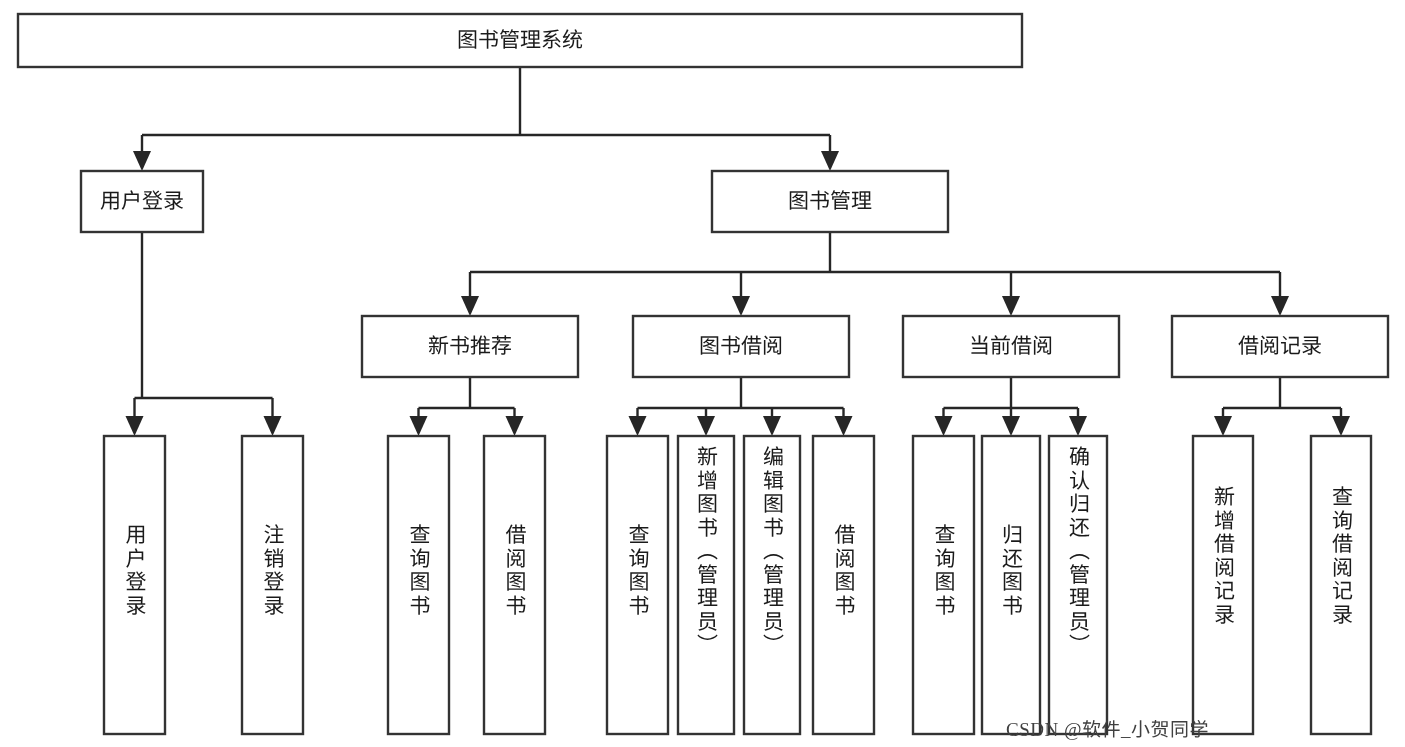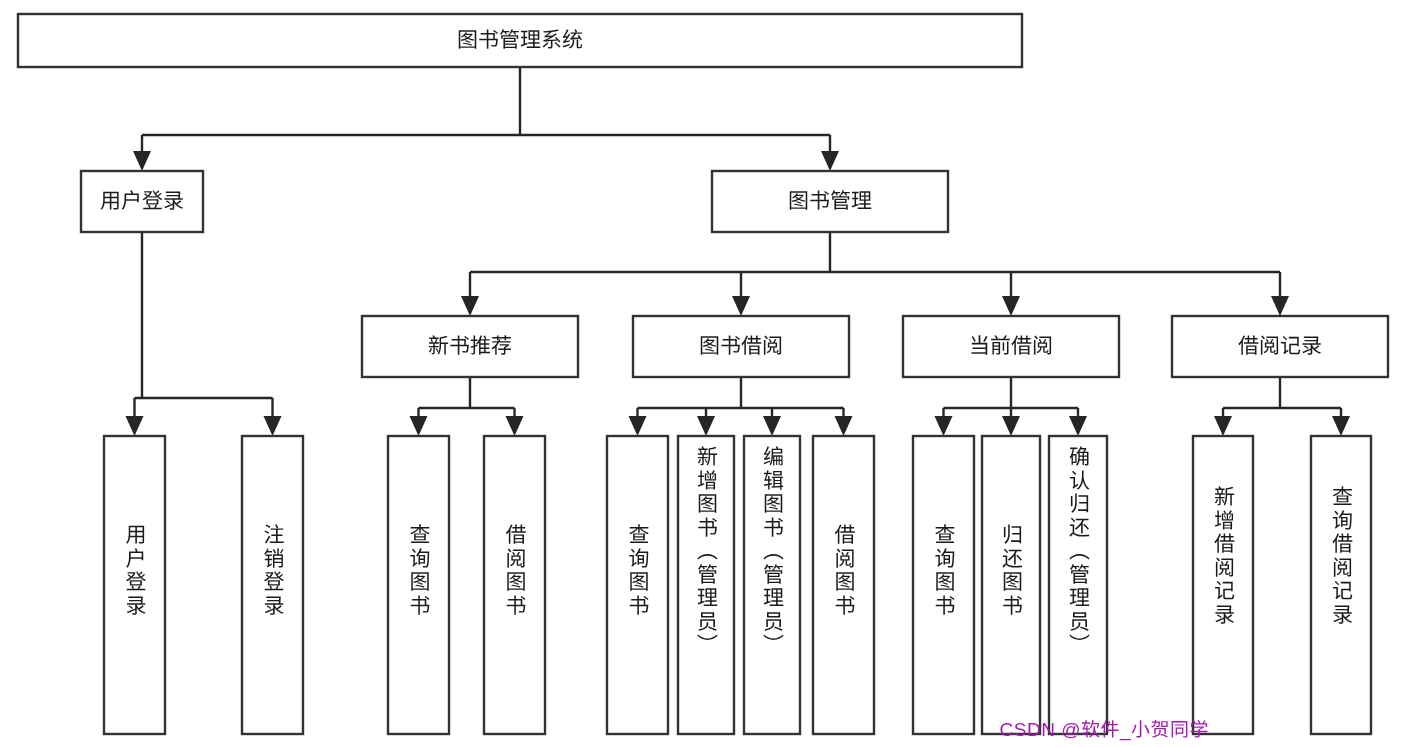--- a/index.html
+++ b/index.html
@@ -64,23 +64,23 @@
     font-size: 21px;
     line-height: 1;
     letter-spacing: 2.5px;
     color: #1a1a1a;
     white-space: nowrap;
   }
   .watermark {
     position: absolute;
     right: 12px;
     bottom: 6px;
-    font-family: Liberation Sans, sans-serif;
+    font-family: Liberation Serif, serif;
     font-size: 19px;
-    color: #a21caf;
+    color: #404040;
     letter-spacing: 0.5px;
     user-select: none;
     white-space: nowrap;
   }
 </style>
 </head>
 <body>
 
 <div id="diagram-root">
 

